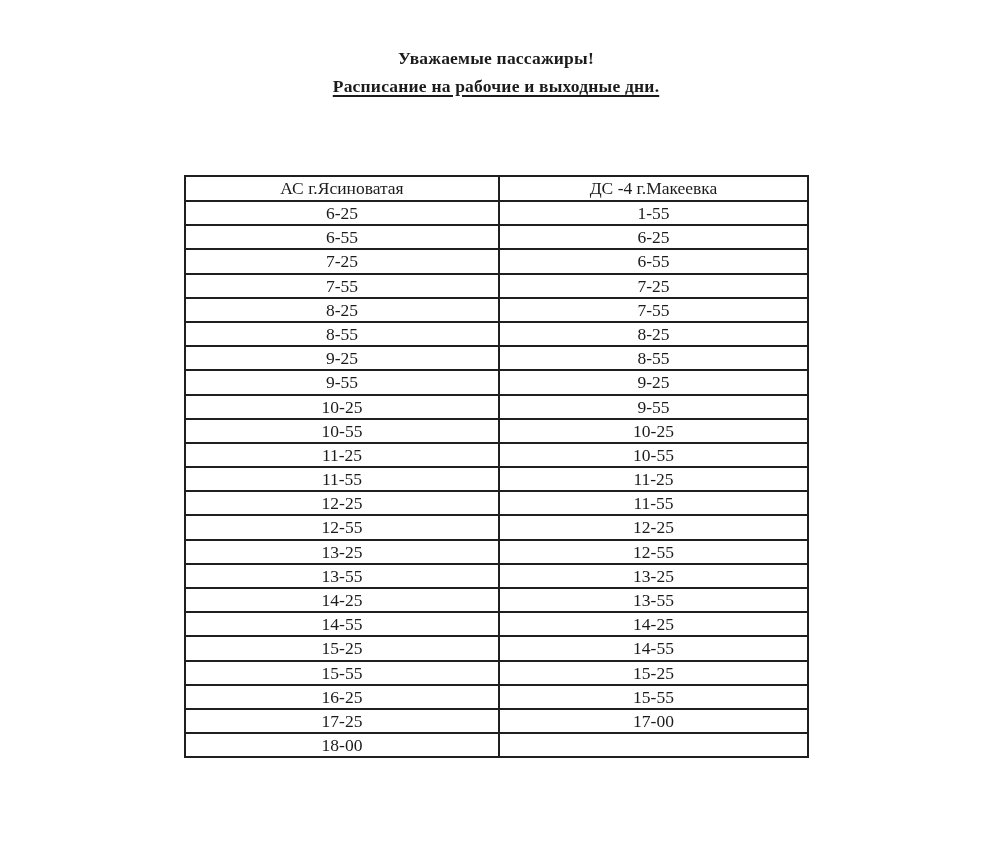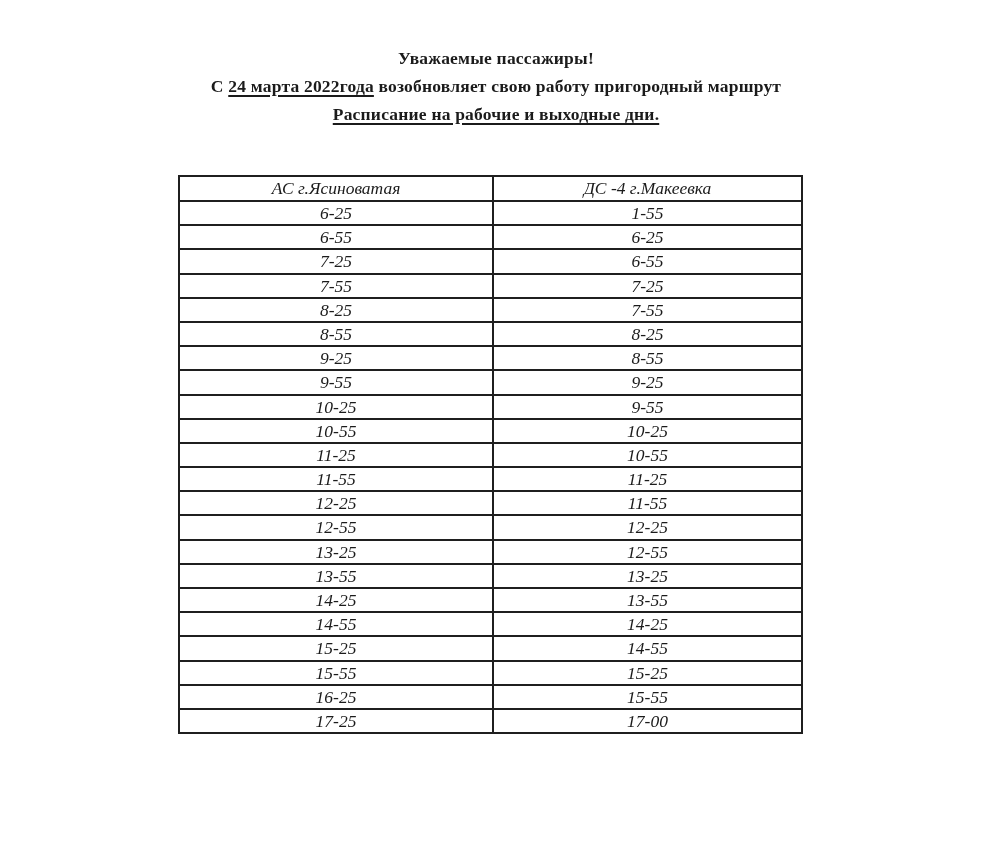--- a/index.html
+++ b/index.html
@@ -51,25 +51,24 @@
     display: inline-block;
     width: 2px;
     height: 19px;
     background: #1b1b1b;
     vertical-align: -3px;
     margin: 0 1px 0 3px;
   }
   table.schedule {
     position: absolute;
     top: 175px;
-    left: 178px;
+    left: 184px;
     width: 623px;
     border-collapse: collapse;
     table-layout: fixed;
-    font-style: italic;
   }
   table.schedule th,
   table.schedule td {
     border: 2px solid #1f1f1f;
     font-size: 17.5px;
     font-weight: normal;
     text-align: center;
     vertical-align: middle;
     height: 22.2px;
     padding: 0;
@@ -82,21 +81,20 @@
   col.right-col { width: 309px; }
 </style>
 </head>
 <body>
 
 <div class="page">
 
   <div class="doc-header">
     <p class="h-line">Уважаемые пассажиры!</p>
 
-    <p class="h-line"><span>С </span><span class="u">24 марта 2022года</span><span> возобновляет свою работу пригородный маршрут</span></p>
 
 
     <p class="h-line u">Расписание на рабочие и выходные дни.</p>
   </div>
 
   <table class="schedule">
     <colgroup>
       <col class="left-col">
       <col class="right-col">
     </colgroup>
@@ -188,16 +186,20 @@
           <td>15-25</td>
         </tr>
         <tr>
           <td>16-25</td>
           <td>15-55</td>
         </tr>
         <tr>
           <td>17-25</td>
           <td>17-00</td>
         </tr>
+        <tr>
+          <td>18-00</td>
+          <td></td>
+        </tr>
       </tbody>
   </table>
 
 </div>
 
 </body></html>

